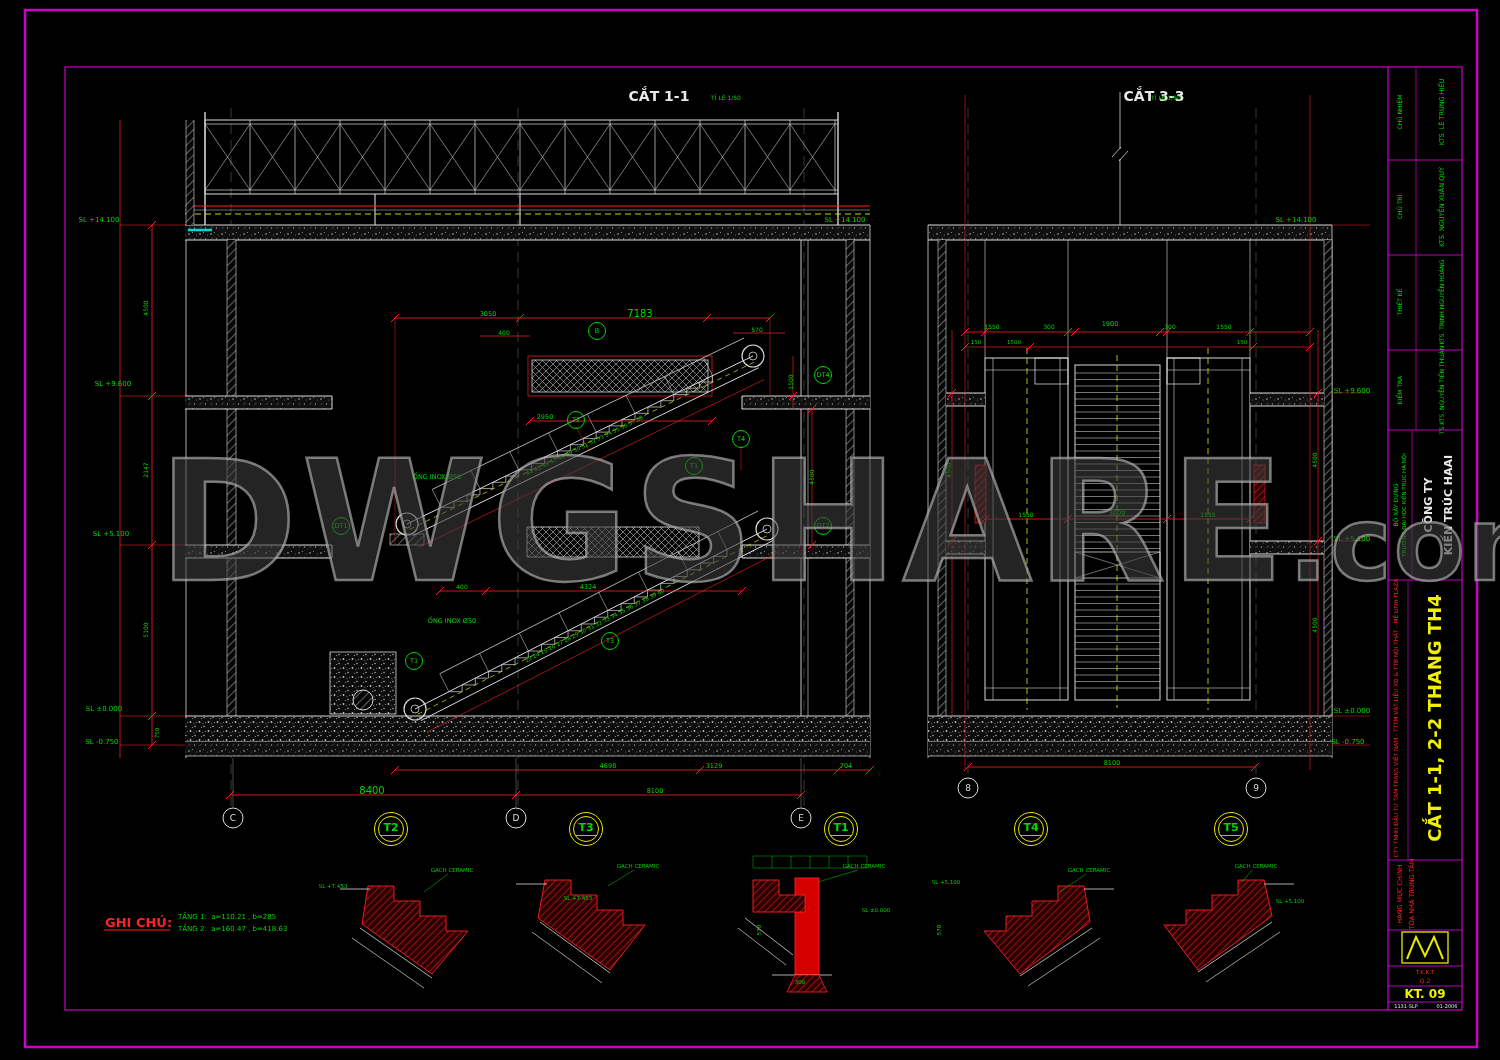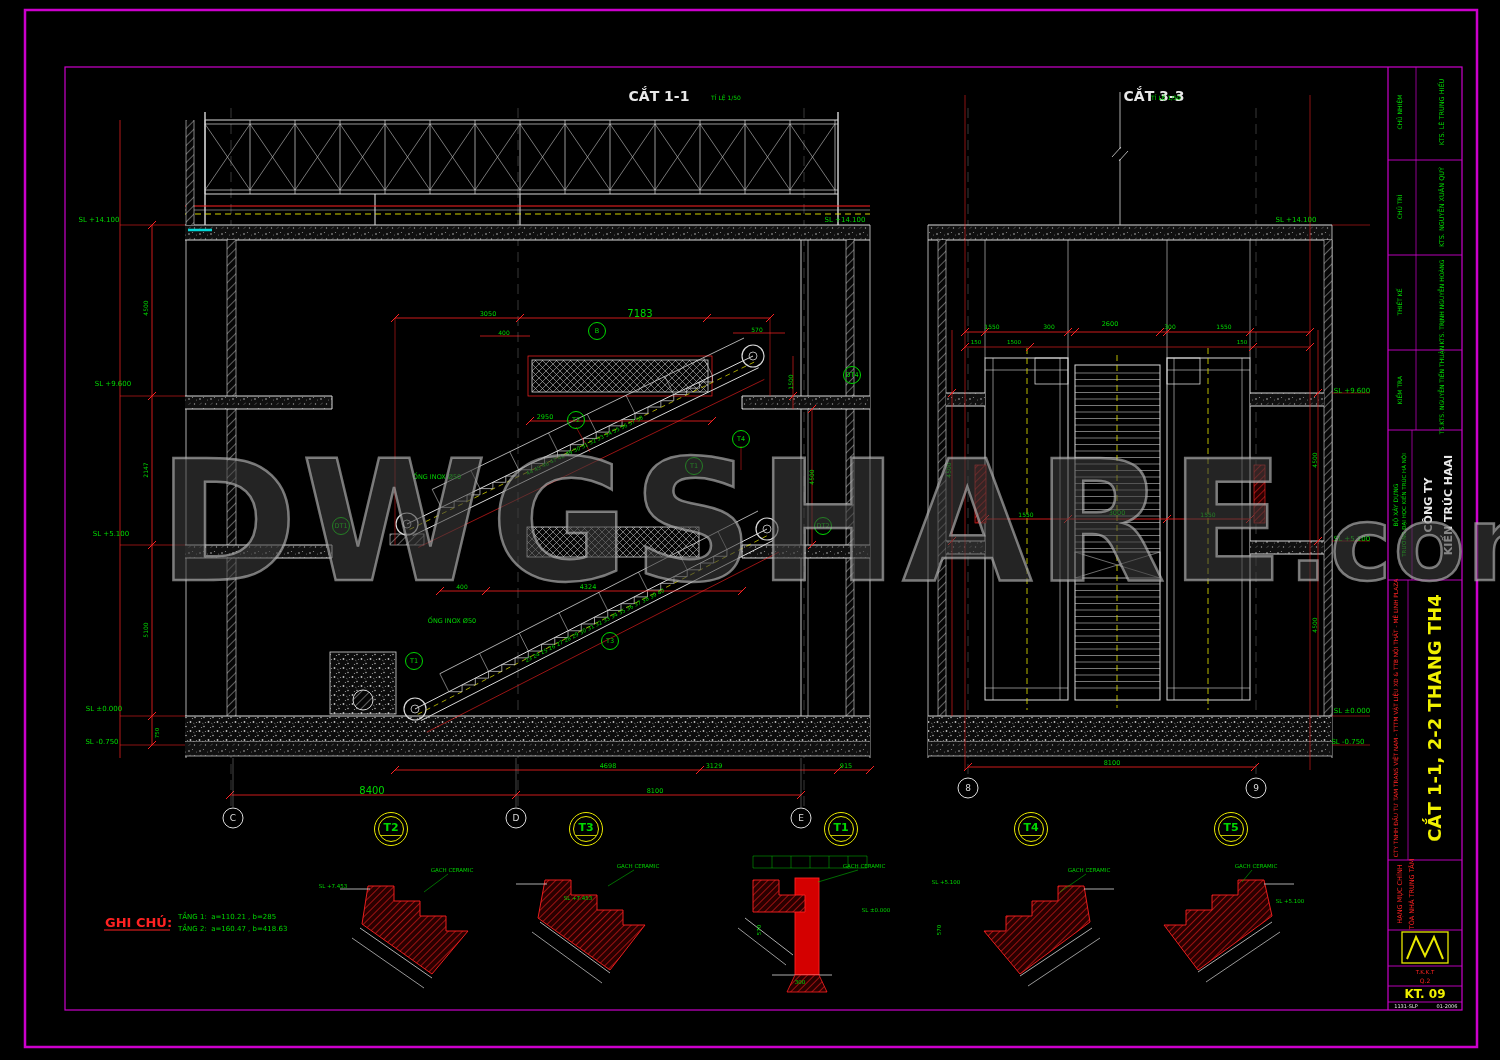--- a/index.html
+++ b/index.html
@@ -536,36 +536,36 @@
       <span class="ann c-g" style="left: 1348px; top: 742px; font-size: 7px; transform: translate(-50%, -50%);">SL -0.750</span>
       <span class="ann c-g" style="left: 452px; top: 314px; font-size: 6.5px; transform: translate(-50%, -50%); margin-left: 36px;">3050</span>
       <span class="ann c-g" style="left: 640px; top: 314px; font-size: 10px; transform: translate(-50%, -50%);">7183</span>
       <span class="ann c-g" style="left: 504px; top: 333px; font-size: 6px; transform: translate(-50%, -50%);">400</span>
       <span class="ann c-g" style="left: 757px; top: 330px; font-size: 6px; transform: translate(-50%, -50%);">570</span>
       <span class="ann c-g" style="left: 545px; top: 417px; font-size: 6.5px; transform: translate(-50%, -50%);">2950</span>
       <span class="ann c-g" style="left: 588px; top: 587px; font-size: 6.5px; transform: translate(-50%, -50%);">4324</span>
       <span class="ann c-g" style="left: 462px; top: 587px; font-size: 6px; transform: translate(-50%, -50%);">400</span>
       <span class="ann c-g" style="left: 608px; top: 766px; font-size: 6.5px; transform: translate(-50%, -50%);">4698</span>
       <span class="ann c-g" style="left: 714px; top: 766px; font-size: 6.5px; transform: translate(-50%, -50%);">3129</span>
-      <span class="ann c-g" style="left: 846px; top: 766px; font-size: 6.5px; transform: translate(-50%, -50%);">915</span>
+      <span class="ann c-g" style="left: 846px; top: 766px; font-size: 6.5px; transform: translate(-50%, -50%);">704</span>
       <span class="ann c-g" style="left: 372px; top: 791px; font-size: 10px; transform: translate(-50%, -50%);">8400</span>
       <span class="ann c-g" style="left: 655px; top: 791px; font-size: 6.5px; transform: translate(-50%, -50%);">8100</span>
       <span class="ann c-g" style="left: 146px; top: 308px; font-size: 6px; transform: translate(-50%, -50%) rotate(-90deg);">4500</span>
       <span class="ann c-g" style="left: 146px; top: 470px; font-size: 6px; transform: translate(-50%, -50%) rotate(-90deg);">2147</span>
       <span class="ann c-g" style="left: 146px; top: 630px; font-size: 6px; transform: translate(-50%, -50%) rotate(-90deg);">5100</span>
       <span class="ann c-g" style="left: 158px; top: 733px; font-size: 5.5px; transform: translate(-50%, -50%) rotate(-90deg);">750</span>
       <span class="ann c-g" style="left: 791px; top: 382px; font-size: 6px; transform: translate(-50%, -50%) rotate(-90deg);">1500</span>
       <span class="ann c-g" style="left: 812px; top: 477px; font-size: 6px; transform: translate(-50%, -50%) rotate(-90deg);">4500</span>
       <span class="ann c-g" style="left: 585px; top: 446px; font-size: 5.5px; transform: translate(-50%, -50%) rotate(-26deg);">44 45 46 47 48 49 50 51 52 53 54 55 56 57 58</span>
       <span class="ann c-g" style="left: 595px; top: 626px; font-size: 5.5px; transform: translate(-50%, -50%) rotate(-27deg);">23 24 25 26 27 28 29 30 31 32 33 34 35 36 37 38 39 40</span>
       <span class="ann c-g" style="left: 437px; top: 477px; font-size: 6.5px; transform: translate(-50%, -50%);">ỐNG INOX Ø50</span>
       <span class="ann c-g" style="left: 452px; top: 621px; font-size: 6.5px; transform: translate(-50%, -50%);">ỐNG INOX Ø50</span>
       <span class="ann c-g" style="left: 992px; top: 327px; font-size: 6px; transform: translate(-50%, -50%);">1550</span>
       <span class="ann c-g" style="left: 1049px; top: 327px; font-size: 6px; transform: translate(-50%, -50%);">300</span>
-      <span class="ann c-g" style="left: 1110px; top: 324px; font-size: 6.5px; transform: translate(-50%, -50%);">2600</span>
+      <span class="ann c-g" style="left: 1110px; top: 324px; font-size: 6.5px; transform: translate(-50%, -50%);">1900</span>
       <span class="ann c-g" style="left: 1170px; top: 327px; font-size: 6px; transform: translate(-50%, -50%);">300</span>
       <span class="ann c-g" style="left: 1224px; top: 327px; font-size: 6px; transform: translate(-50%, -50%);">1550</span>
       <span class="ann c-g" style="left: 976px; top: 343px; font-size: 5.5px; transform: translate(-50%, -50%);">150</span>
       <span class="ann c-g" style="left: 1014px; top: 343px; font-size: 5.5px; transform: translate(-50%, -50%);">1500</span>
       <span class="ann c-g" style="left: 1242px; top: 343px; font-size: 5.5px; transform: translate(-50%, -50%);">150</span>
       <span class="ann c-g" style="left: 1026px; top: 515px; font-size: 6px; transform: translate(-50%, -50%);">1550</span>
       <span class="ann c-g" style="left: 1117px; top: 513px; font-size: 6.5px; transform: translate(-50%, -50%);">3000</span>
       <span class="ann c-g" style="left: 1208px; top: 515px; font-size: 6px; transform: translate(-50%, -50%);">1550</span>
       <span class="ann c-g" style="left: 1112px; top: 763px; font-size: 6.5px; transform: translate(-50%, -50%);">8100</span>
       <span class="ann c-g" style="left: 949px; top: 470px; font-size: 6px; transform: translate(-50%, -50%) rotate(-90deg);">4500</span>
@@ -646,21 +646,21 @@
       </div>
       <div class="circle tag" style="left: 741px; top: 439px;">
         <span>T4</span>
       </div>
       <div class="circle tag" style="left: 694px; top: 466px;">
         <span>T1</span>
       </div>
       <div class="circle tag" style="left: 341px; top: 526px;">
         <span>DT1</span>
       </div>
-      <div class="circle tag" style="left: 823px; top: 375px; margin-left: 29px;">
+      <div class="circle tag" style="left: 823px; top: 375px;">
         <span>DT4</span>
       </div>
       <div class="circle tag" style="left: 823px; top: 526px;">
         <span>DT2</span>
       </div>
       <div class="circle tag" style="left: 610px; top: 641px;">
         <span>T3</span>
       </div>
       <div class="circle tag" style="left: 414px; top: 661px;">
         <span>T1</span>

